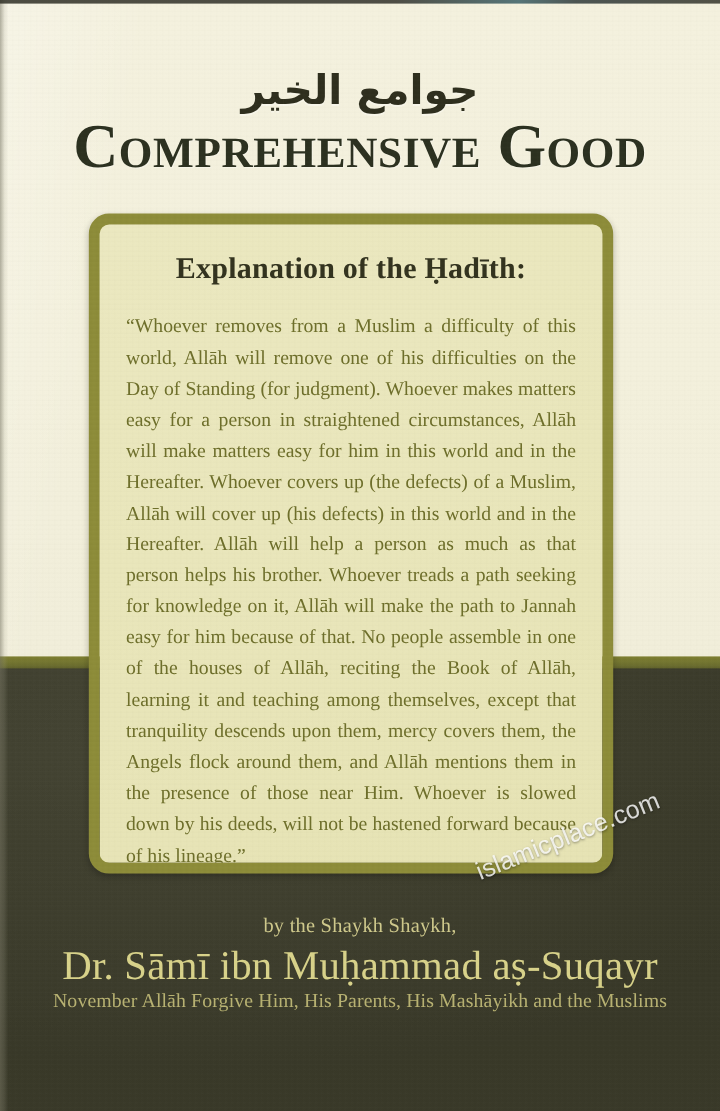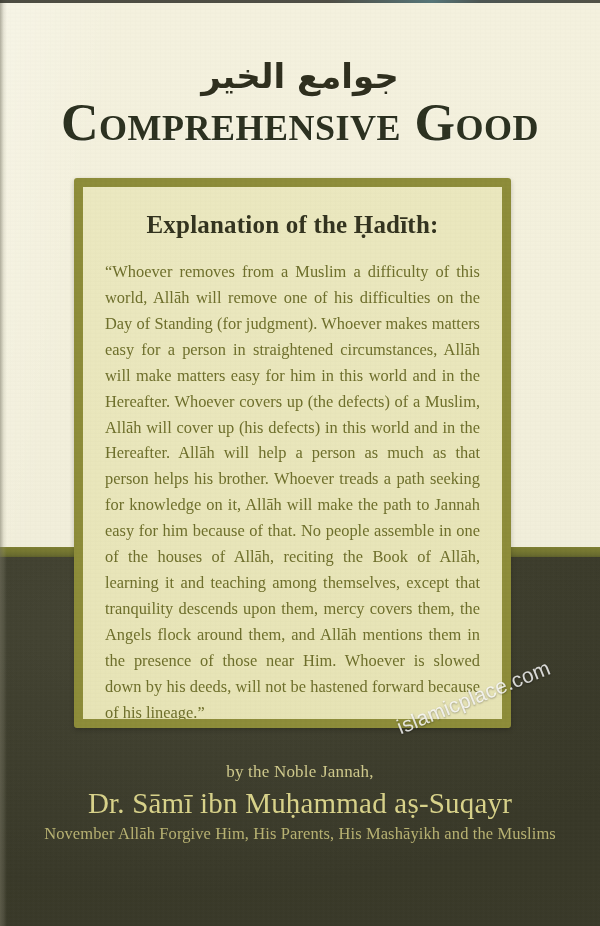--- a/index.html
+++ b/index.html
@@ -105,21 +105,21 @@
   }
 
   
   .hadith-box {
     position: absolute;
     left: 74px; top: 178px;
     width: 437px;
     height: 550px;
     box-sizing: border-box;
     border: 9px solid #8d8c39;
-    border-radius: 3px;
+    border-radius: 17px;
     background: linear-gradient(165deg, #ebe8c0 0%, #e9e6bb 45%, #e6e3b4 100%);
     box-shadow: 0 2px 5px rgba(0,0,0,0.22);
     overflow: hidden;
   }
   .hadith-inner {
     position: absolute;
     inset: 0;
     padding: 24px 22px 14px 22px;
     box-sizing: border-box;
   }
@@ -153,21 +153,21 @@
     font-size: 17px;
     color: #cfc98c;
     letter-spacing: 0.2px;
   }
   .author-name {
     position: absolute;
     left: 0; top: 787px;
     width: 600px;
     text-align: center;
     font-family: "Liberation Serif", "DejaVu Serif", serif;
-    font-size: 29px;
+    font-size: 34px;
     color: #d8d28a;
     letter-spacing: 0.2px;
     white-space: nowrap;
   }
   .author-dua {
     position: absolute;
     left: 0; top: 824px;
     width: 600px;
     text-align: center;
     font-family: "Liberation Serif", "DejaVu Serif", serif;
@@ -206,21 +206,21 @@
 
   <div class="main-title">Comprehensive Good</div>
 
   <div class="hadith-box">
     <div class="hadith-inner">
       <div class="hadith-heading">Explanation of the Ḥadīth:</div>
       <p class="hadith-body">“Whoever removes from a Muslim a difficulty of this world, Allāh will remove one of his difficulties on the Day of Standing (for judgment). Whoever makes matters easy for a person in straightened circumstances, Allāh will make matters easy for him in this world and in the Hereafter. Whoever covers up (the defects) of a Muslim, Allāh will cover up (his defects) in this world and in the Hereafter. Allāh will help a person as much as that person helps his brother. Whoever treads a path seeking for knowledge on it, Allāh will make the path to Jannah easy for him because of that. No people assemble in one of the houses of Allāh, reciting the Book of Allāh, learning it and teaching among themselves, except that tranquility descends upon them, mercy covers them, the Angels flock around them, and Allāh mentions them in the presence of those near Him. Whoever is slowed down by his deeds, will not be hastened forward because of his lineage.”</p>
     </div>
   </div>
 
-  <div class="byline">by the Noble Jannah,</div>
+  <div class="byline">by the Shaykh Shaykh,</div>
 
   <div class="author-name">Dr. Sāmī ibn Muḥammad aṣ-Suqayr</div>
 
   <div class="author-dua">November Allāh Forgive Him, His Parents, His Mashāyikh and the Muslims</div>
 
   <div class="watermark">islamicplace.com</div>
 
   <div class="grain"></div>
   <div class="scan-edge"></div>
   <div class="scan-top"></div>

